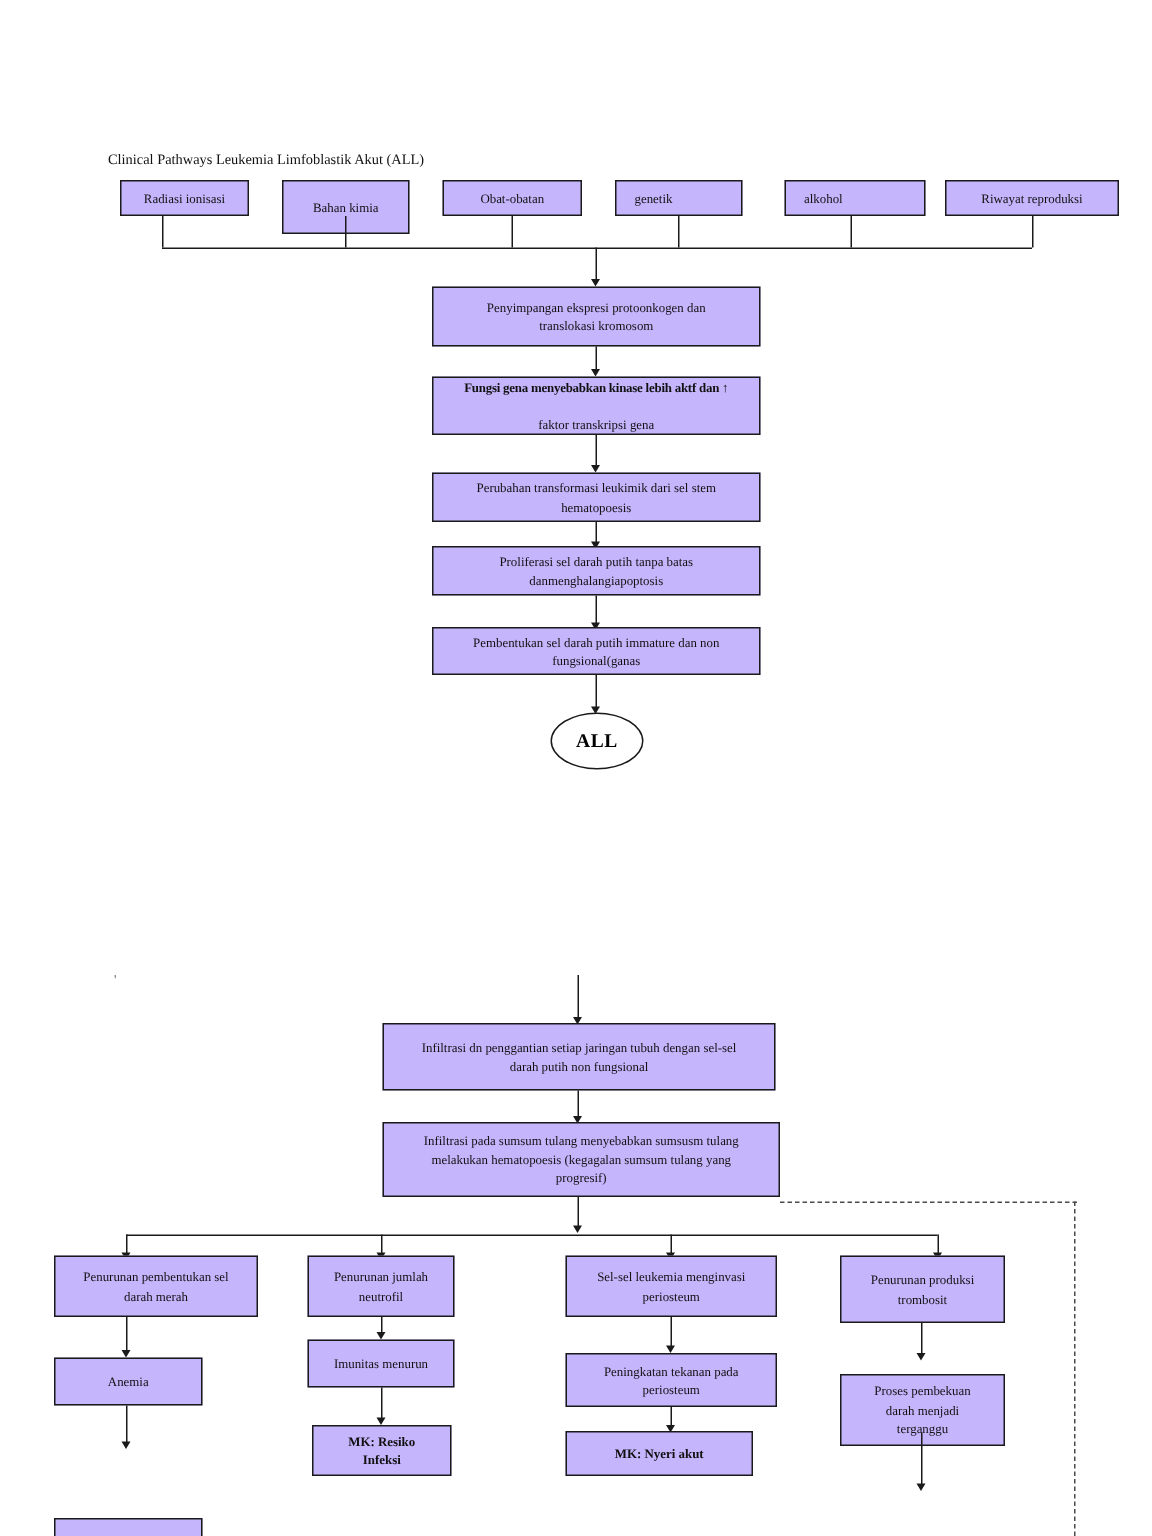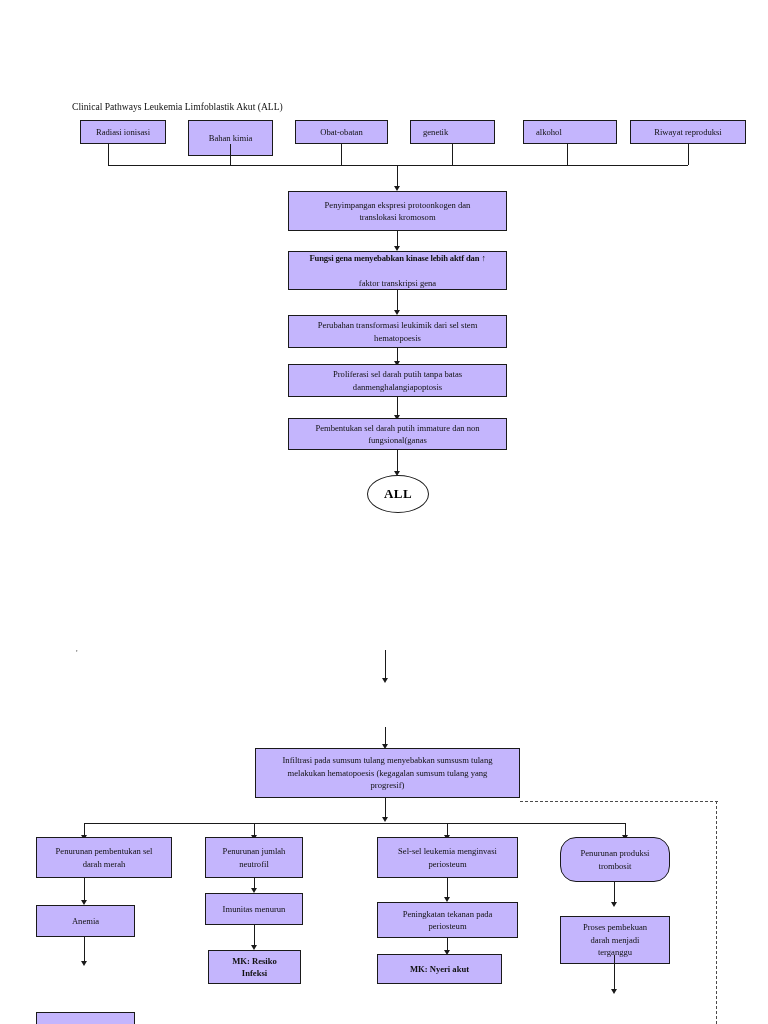--- a/index.html
+++ b/index.html
@@ -186,20 +186,24 @@
 
   <div class="oval" style="left:367px; top:475px; width:62px; height:38px;">
     <span>ALL</span>
   </div>
 
   <div class="tickmark" style="left:76px; top:648px;">'</div>
 
   <div class="vline" style="left:385px; top:650px; height:29px;"></div>
   <div class="arrowhead" style="left:381.8px; top:678px;"></div>
 
+  <div class="node" style="left:255px; top:682px; width:262px; height:45px;">
+    <span class="txt">Infiltrasi dn penggantian setiap jaringan tubuh dengan sel-sel
+darah putih non fungsional</span>
+  </div>
 
   <div class="vline" style="left:385px; top:727px; height:18px;"></div>
   <div class="arrowhead" style="left:381.8px; top:744px;"></div>
 
   <div class="node" style="left:255px; top:748px; width:265px; height:50px;">
     <span class="txt">Infiltrasi pada sumsum tulang menyebabkan sumsusm tulang
 melakukan hematopoesis (kegagalan sumsum tulang yang
 progresif)</span>
   </div>
 
@@ -270,21 +274,21 @@
     <span class="txt">Peningkatan tekanan pada
 periosteum</span>
   </div>
   <div class="vline" style="left:447px; top:938px; height:13px;"></div>
   <div class="arrowhead" style="left:443.8px; top:950px;"></div>
 
   <div class="node bold" style="left:377px; top:954px; width:125px; height:30px;">
     <span class="txt">MK: Nyeri akut</span>
   </div>
 
-  <div class="node" style="left:560px; top:837px; width:110px; height:45px;border-radius:16px;">
+  <div class="node" style="left:560px; top:837px; width:110px; height:45px;">
     <span class="txt">Penurunan produksi
 trombosit</span>
   </div>
   <div class="vline" style="left:614px; top:882px; height:21px;"></div>
   <div class="arrowhead" style="left:610.8px; top:902px;"></div>
 
   <div class="node" style="left:560px; top:916px; width:110px; height:48px;justify-content:flex-end;">
     <span class="txt">Proses pembekuan
 darah menjadi
 terganggu</span>

